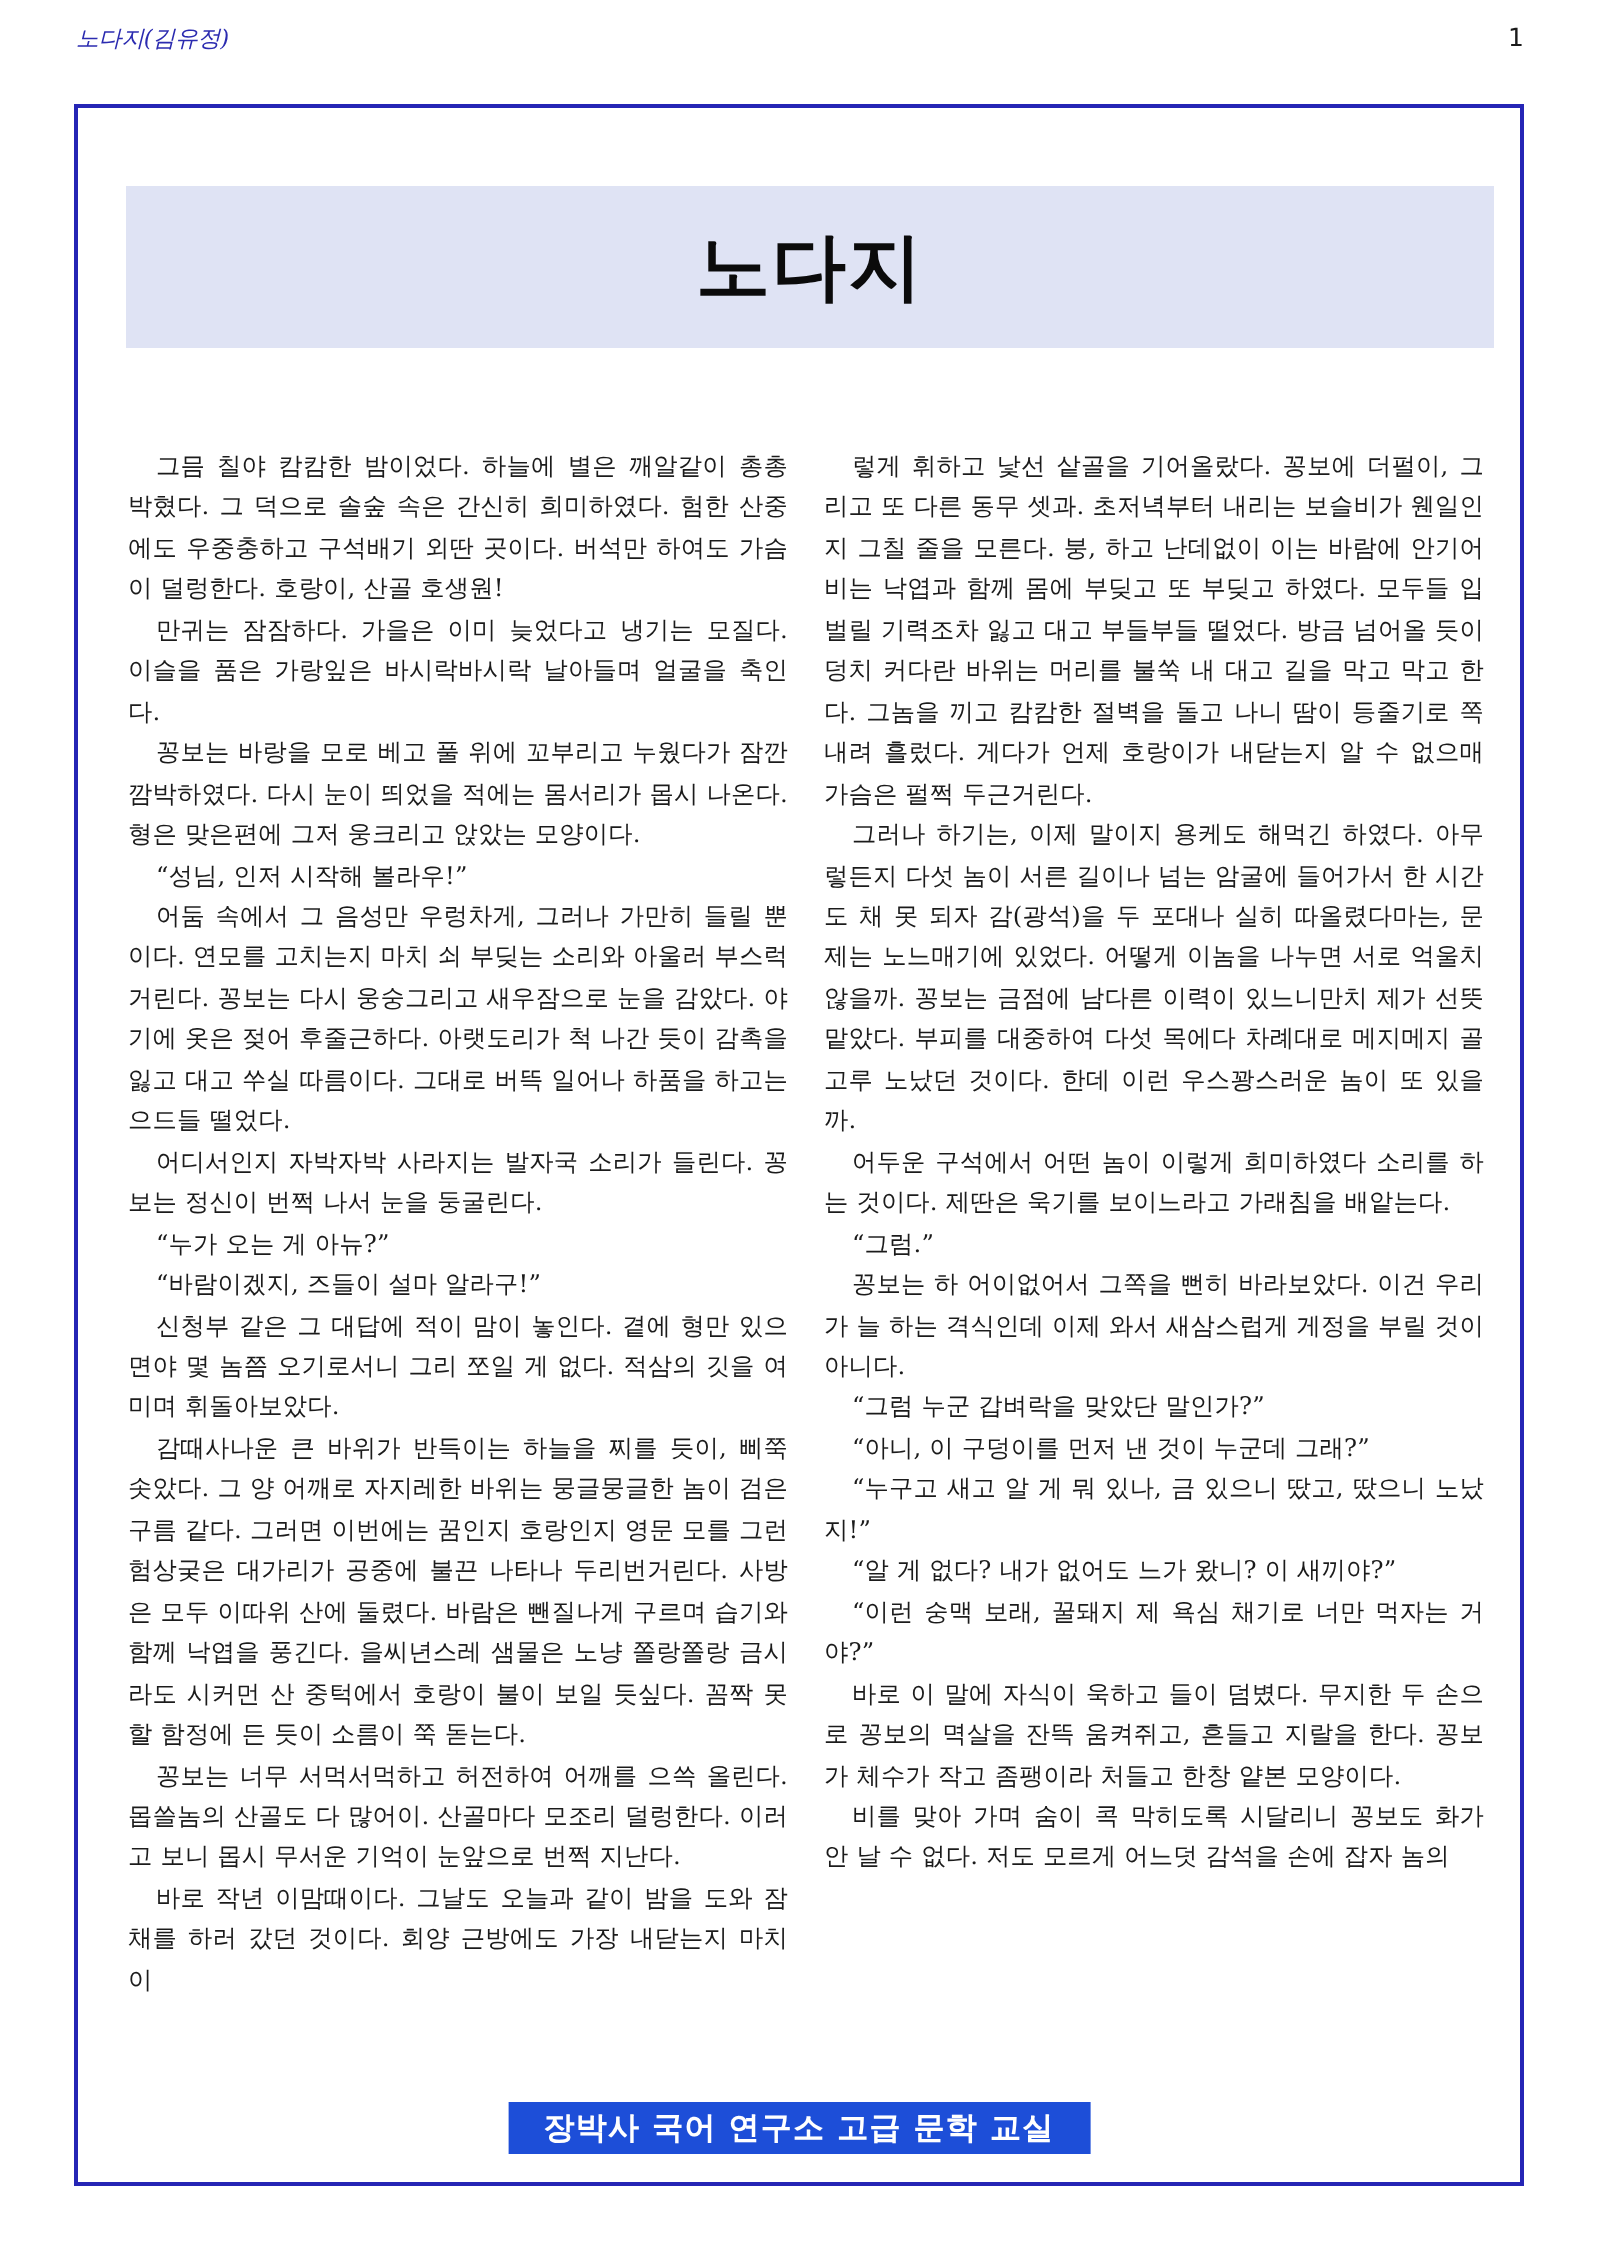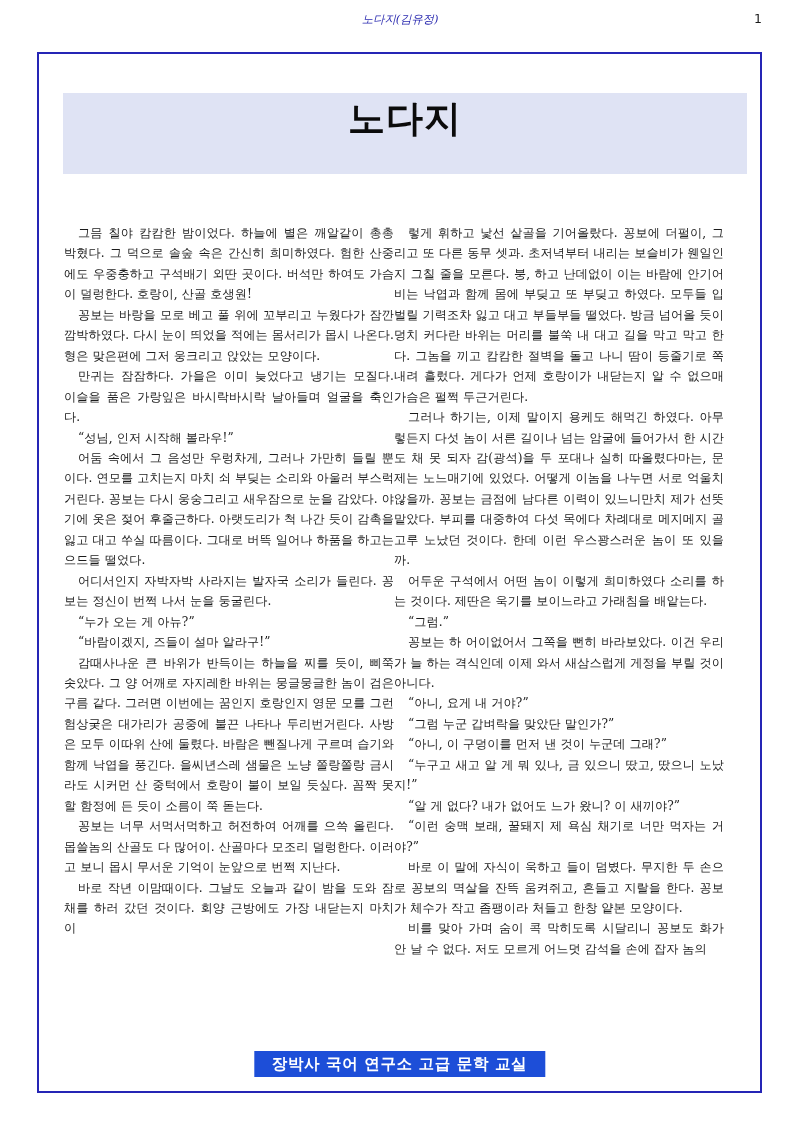--- a/index.html
+++ b/index.html
@@ -21,21 +21,20 @@
     position: absolute;
     top: 9px;
     left: 38px;
     right: 38px;
     height: 20px;
     display: flex;
     align-items: center;
   }
   .header-title {
     flex: 1;
-    text-align: center;
     font-family: "DejaVu Serif", "Liberation Serif", serif;
     font-size: 11.5px;
     font-style: italic;
     letter-spacing: -0.2px;
     color: #2b2bb0;
     white-space: nowrap;
   }
   .header-pageno {
     position: absolute;
     right: 0;
@@ -69,38 +68,39 @@
     padding-top: 4px;
     text-align: center;
   }
   .doc-title {
     font-family: "DejaVu Serif", "Liberation Serif", serif;
     font-size: 37px;
     font-weight: bold;
     color: #0b0b0b;
     line-height: 1.15;
     letter-spacing: 1px;
-    margin: 0;
+    margin: 15px;
   }
   .doc-author {
     font-family: "DejaVu Serif", "Liberation Serif", serif;
     font-size: 16.5px;
     color: #3a3ab5;
     letter-spacing: 6px;
     margin: 4px 0 0 0;
     padding-left: 6px;
   }
 
   
   .body-columns {
     position: absolute;
     left: 25px;
     top: 169px;
     width: 678px;
     display: flex;
+    gap: 18px;
     align-items: flex-start;
   }
   .text-col {
     width: 330px;
     font-family: "DejaVu Serif", "Liberation Serif", serif;
     font-size: 12.15px;
     line-height: 20.45px;
     color: #1b1b1b;
     text-align: justify;
     text-justify: inter-character;
@@ -143,39 +143,39 @@
 <div class="page-frame">
 
   <div class="title-band">
     <div class="doc-title">노다지</div>
   </div>
 
   <div class="body-columns">
 
     <div class="text-col">
       <p>그믐 칠야 캄캄한 밤이었다. 하늘에 별은 깨알같이 총총 박혔다. 그 덕으로 솔숲 속은 간신히 희미하였다. 험한 산중에도 우중충하고 구석배기 외딴 곳이다. 버석만 하여도 가슴이 덜렁한다. 호랑이, 산골 호생원!</p>
+      <p>만귀는 잠잠하다. 가을은 이미 늦었다고 냉기는 모질다. 이슬을 품은 가랑잎은 바시락바시락 날아들며 얼굴을 축인다.</p>
       <p>꽁보는 바랑을 모로 베고 풀 위에 꼬부리고 누웠다가 잠깐 깜박하였다. 다시 눈이 띄었을 적에는 몸서리가 몹시 나온다. 형은 맞은편에 그저 웅크리고 앉았는 모양이다.</p>
-      <p>만귀는 잠잠하다. 가을은 이미 늦었다고 냉기는 모질다. 이슬을 품은 가랑잎은 바시락바시락 날아들며 얼굴을 축인다.</p>
       <p class="dialogue">“성님, 인저 시작해 볼라우!”</p>
       <p>어둠 속에서 그 음성만 우렁차게, 그러나 가만히 들릴 뿐이다. 연모를 고치는지 마치 쇠 부딪는 소리와 아울러 부스럭거린다. 꽁보는 다시 웅숭그리고 새우잠으로 눈을 감았다. 야기에 옷은 젖어 후줄근하다. 아랫도리가 척 나간 듯이 감촉을 잃고 대고 쑤실 따름이다. 그대로 버뜩 일어나 하품을 하고는 으드들 떨었다.</p>
       <p>어디서인지 자박자박 사라지는 발자국 소리가 들린다. 꽁보는 정신이 번쩍 나서 눈을 둥굴린다.</p>
       <p class="dialogue">“누가 오는 게 아뉴?”</p>
       <p class="dialogue">“바람이겠지, 즈들이 설마 알라구!”</p>
+      <p>신청부 같은 그 대답에 적이 맘이 놓인다. 곁에 형만 있으면야 몇 놈쯤 오기로서니 그리 쪼일 게 없다. 적삼의 깃을 여미며 휘돌아보았다.</p>
       <p>감때사나운 큰 바위가 반득이는 하늘을 찌를 듯이, 삐쭉 솟았다. 그 양 어깨로 자지레한 바위는 뭉글뭉글한 놈이 검은 구름 같다. 그러면 이번에는 꿈인지 호랑인지 영문 모를 그런 험상궂은 대가리가 공중에 불끈 나타나 두리번거린다. 사방은 모두 이따위 산에 둘렸다. 바람은 뺀질나게 구르며 습기와 함께 낙엽을 풍긴다. 을씨년스레 샘물은 노냥 쫄랑쫄랑 금시라도 시커먼 산 중턱에서 호랑이 불이 보일 듯싶다. 꼼짝 못할 함정에 든 듯이 소름이 쭉 돋는다.</p>
       <p>꽁보는 너무 서먹서먹하고 허전하여 어깨를 으쓱 올린다. 몹쓸놈의 산골도 다 많어이. 산골마다 모조리 덜렁한다. 이러고 보니 몹시 무서운 기억이 눈앞으로 번쩍 지난다.</p>
       <p>바로 작년 이맘때이다. 그날도 오늘과 같이 밤을 도와 잠채를 하러 갔던 것이다. 회양 근방에도 가장 내닫는지 마치 이</p>
     </div>
 
     <div class="text-col">
       <p>렇게 휘하고 낯선 샅골을 기어올랐다. 꽁보에 더펄이, 그리고 또 다른 동무 셋과. 초저녁부터 내리는 보슬비가 웬일인지 그칠 줄을 모른다. 붕, 하고 난데없이 이는 바람에 안기어 비는 낙엽과 함께 몸에 부딪고 또 부딪고 하였다. 모두들 입 벌릴 기력조차 잃고 대고 부들부들 떨었다. 방금 넘어올 듯이 덩치 커다란 바위는 머리를 불쑥 내 대고 길을 막고 막고 한다. 그놈을 끼고 캄캄한 절벽을 돌고 나니 땀이 등줄기로 쪽 내려 흘렀다. 게다가 언제 호랑이가 내닫는지 알 수 없으매 가슴은 펄쩍 두근거린다.</p>
       <p>그러나 하기는, 이제 말이지 용케도 해먹긴 하였다. 아무렇든지 다섯 놈이 서른 길이나 넘는 암굴에 들어가서 한 시간도 채 못 되자 감(광석)을 두 포대나 실히 따올렸다마는, 문제는 노느매기에 있었다. 어떻게 이놈을 나누면 서로 억울치 않을까. 꽁보는 금점에 남다른 이력이 있느니만치 제가 선뜻 맡았다. 부피를 대중하여 다섯 목에다 차례대로 메지메지 골고루 노났던 것이다. 한데 이런 우스꽝스러운 놈이 또 있을까.</p>
       <p>어두운 구석에서 어떤 놈이 이렇게 희미하였다 소리를 하는 것이다. 제딴은 욱기를 보이느라고 가래침을 배앝는다.</p>
       <p class="dialogue">“그럼.”</p>
       <p>꽁보는 하 어이없어서 그쪽을 뻔히 바라보았다. 이건 우리가 늘 하는 격식인데 이제 와서 새삼스럽게 게정을 부릴 것이 아니다.</p>
-      <p class="dialogue">“아니, 요게 내 거야?”</p>
       <p class="dialogue">“그럼 누군 갑벼락을 맞았단 말인가?”</p>
       <p class="dialogue">“아니, 이 구덩이를 먼저 낸 것이 누군데 그래?”</p>
       <p class="dialogue">“누구고 새고 알 게 뭐 있나, 금 있으니 땄고, 땄으니 노났지!”</p>
       <p class="dialogue">“알 게 없다? 내가 없어도 느가 왔니? 이 새끼야?”</p>
       <p class="dialogue">“이런 숭맥 보래, 꿀돼지 제 욕심 채기로 너만 먹자는 거야?”</p>
       <p>바로 이 말에 자식이 욱하고 들이 덤볐다. 무지한 두 손으로 꽁보의 멱살을 잔뜩 움켜쥐고, 흔들고 지랄을 한다. 꽁보가 체수가 작고 좀팽이라 처들고 한창 얕본 모양이다.</p>
       <p>비를 맞아 가며 숨이 콕 막히도록 시달리니 꽁보도 화가 안 날 수 없다. 저도 모르게 어느덧 감석을 손에 잡자 놈의</p>
     </div>
 
   </div>

